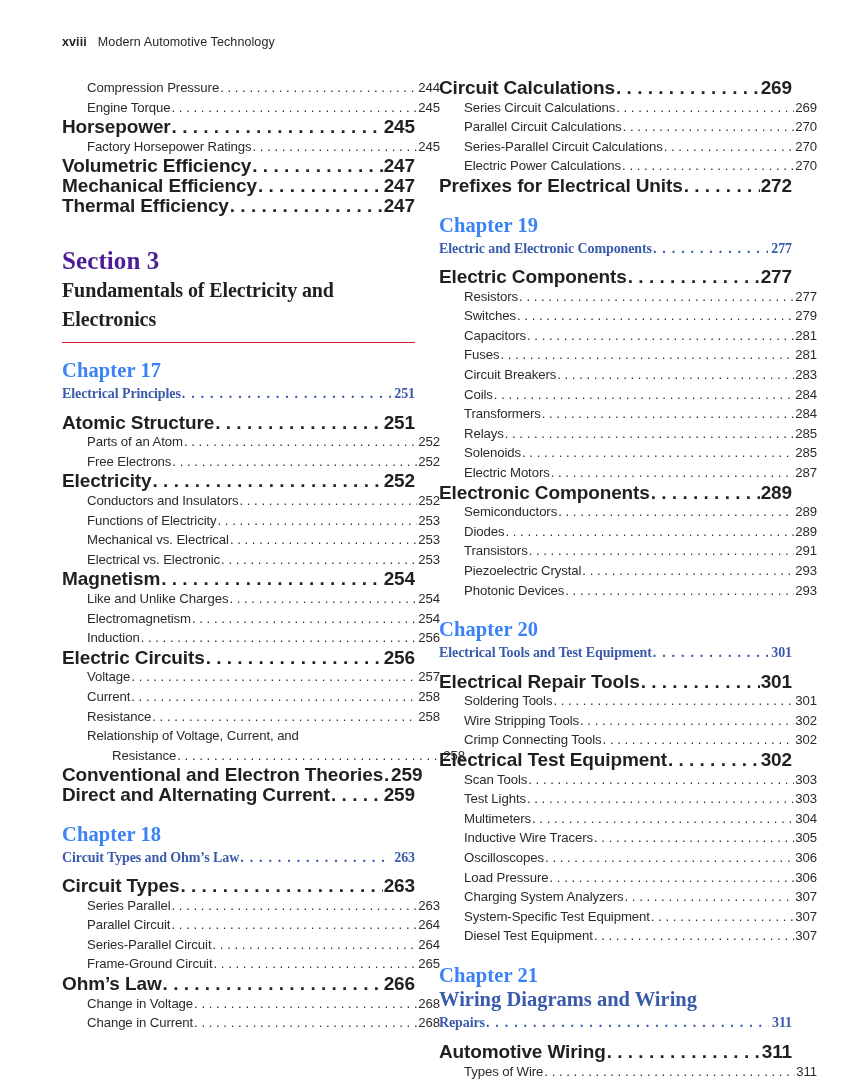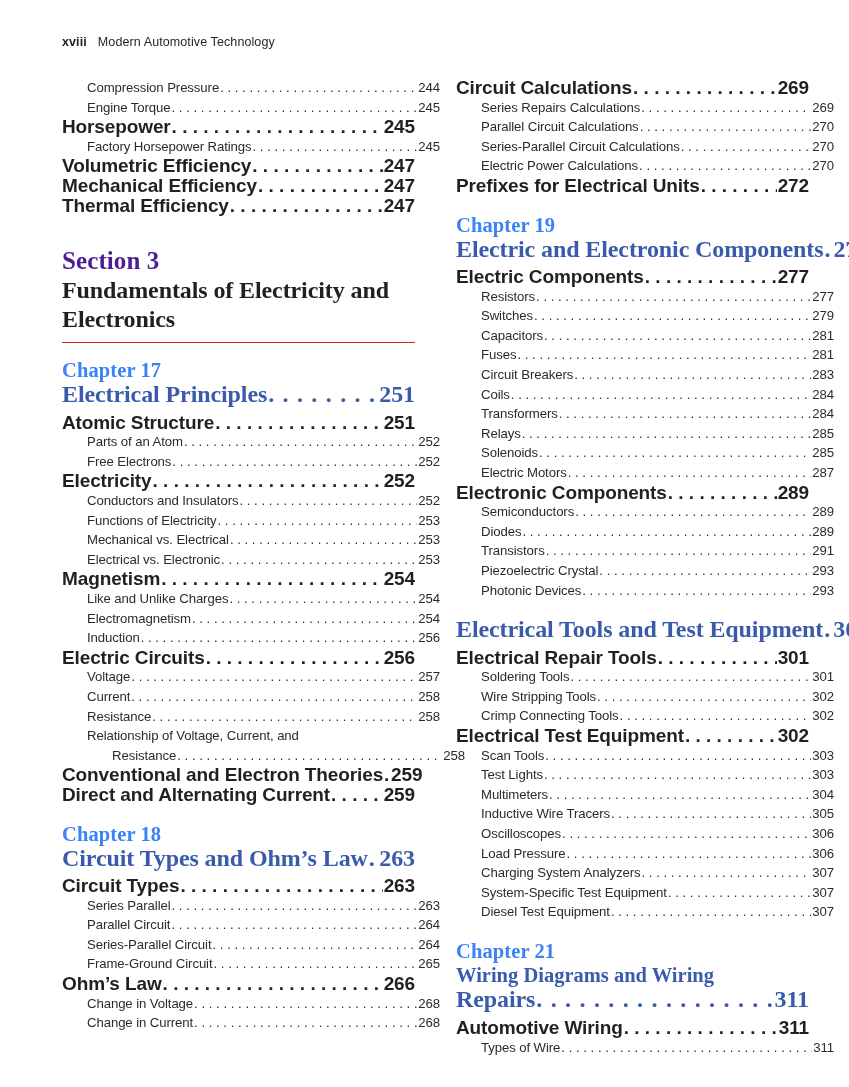--- a/index.html
+++ b/index.html
@@ -38,21 +38,21 @@
     font-weight: normal;
   }
 
   
   .columns {
     position: absolute;
     left: 62px;
     top: 78px;
     width: 730px;
     display: flex;
-    gap: 41px;
+    gap: 24px;
   }
   .col {
     width: 353px;
     flex: 0 0 353px;
   }
 
   
   .row {
     display: flex;
     align-items: baseline;
@@ -112,21 +112,21 @@
     font-family: "Liberation Serif", serif;
     font-weight: bold;
     font-size: 25px;
     color: #4c1d95;
     line-height: 30px;
     letter-spacing: 0.1px;
   }
   .section-title {
     font-family: "Liberation Serif", serif;
     font-weight: bold;
-    font-size: 24px;
+    font-size: 20px;
     color: #231f20;
     line-height: 28.5px;
     letter-spacing: -0.1px;
   }
   .section-rule {
     border: 0;
     border-top: 1.6px solid #cc2027;
     margin: 9px 0 0 0;
     width: 100%;
   }
@@ -142,21 +142,21 @@
     font-family: "Liberation Serif", serif;
     font-weight: bold;
     font-size: 20.5px;
     color: #3b82f6;
     line-height: 24px;
     letter-spacing: 0.1px;
   }
   .chapter-title {
     font-family: "Liberation Serif", serif;
     font-weight: bold;
-    font-size: 24px;
+    font-size: 14px;
     color: #3a5bab;
     line-height: 24.5px;
     letter-spacing: -0.1px;
   }
   .chapter-title .lead::after {
     letter-spacing: 1.2px;
   }
   .chapter-title .pg { padding-left: 2px; }
   
   .chapter-title-line {
@@ -379,21 +379,21 @@
         </div>
       </div>
     <div class="col" id="right-col">
         <div>
           <div class="row lvl1">
             <span class="txt">Circuit Calculations</span>
             <span class="lead"></span>
             <span class="pg">269</span>
           </div>
           <div class="row lvl2">
-            <span class="txt">Series Repairs Calculations</span>
+            <span class="txt">Series Circuit Calculations</span>
             <span class="lead"></span>
             <span class="pg">269</span>
           </div>
           <div class="row lvl2">
             <span class="txt">Parallel Circuit Calculations</span>
             <span class="lead"></span>
             <span class="pg">270</span>
           </div>
           <div class="row lvl2">
             <span class="txt">Series-Parallel Circuit Calculations</span>
@@ -500,20 +500,21 @@
             <span class="lead"></span>
             <span class="pg">293</span>
           </div>
           <div class="row lvl2">
             <span class="txt">Photonic Devices</span>
             <span class="lead"></span>
             <span class="pg">293</span>
           </div>
         </div>
         <div class="chapter-block">
+          <div class="chapter-label">Chapter 20</div>
           <div class="row chapter-title">
             <span class="txt">Electrical Tools and Test Equipment</span>
             <span class="lead"></span>
             <span class="pg">301</span>
           </div>
         </div>
         <div class="after-chapter">
           <div class="row lvl1">
             <span class="txt">Electrical Repair Tools</span>
             <span class="lead"></span>

